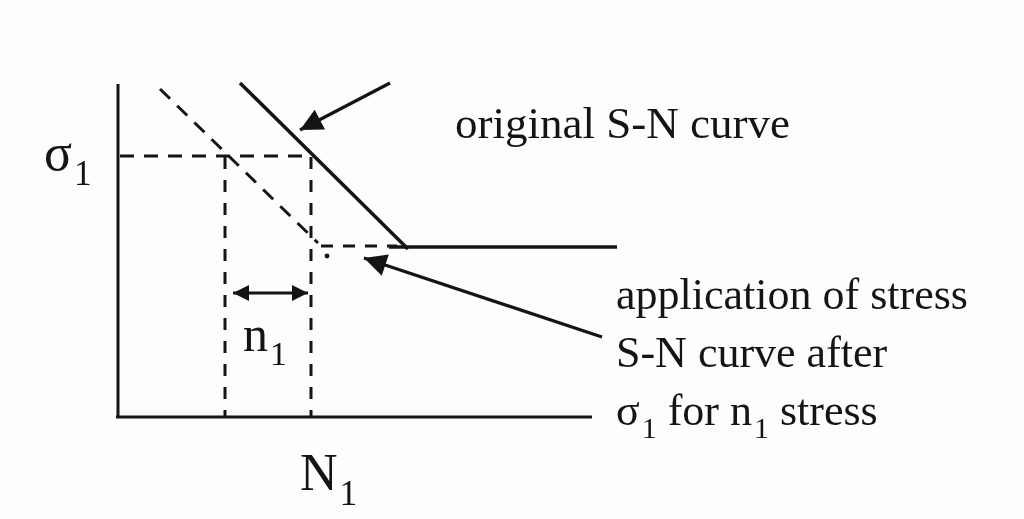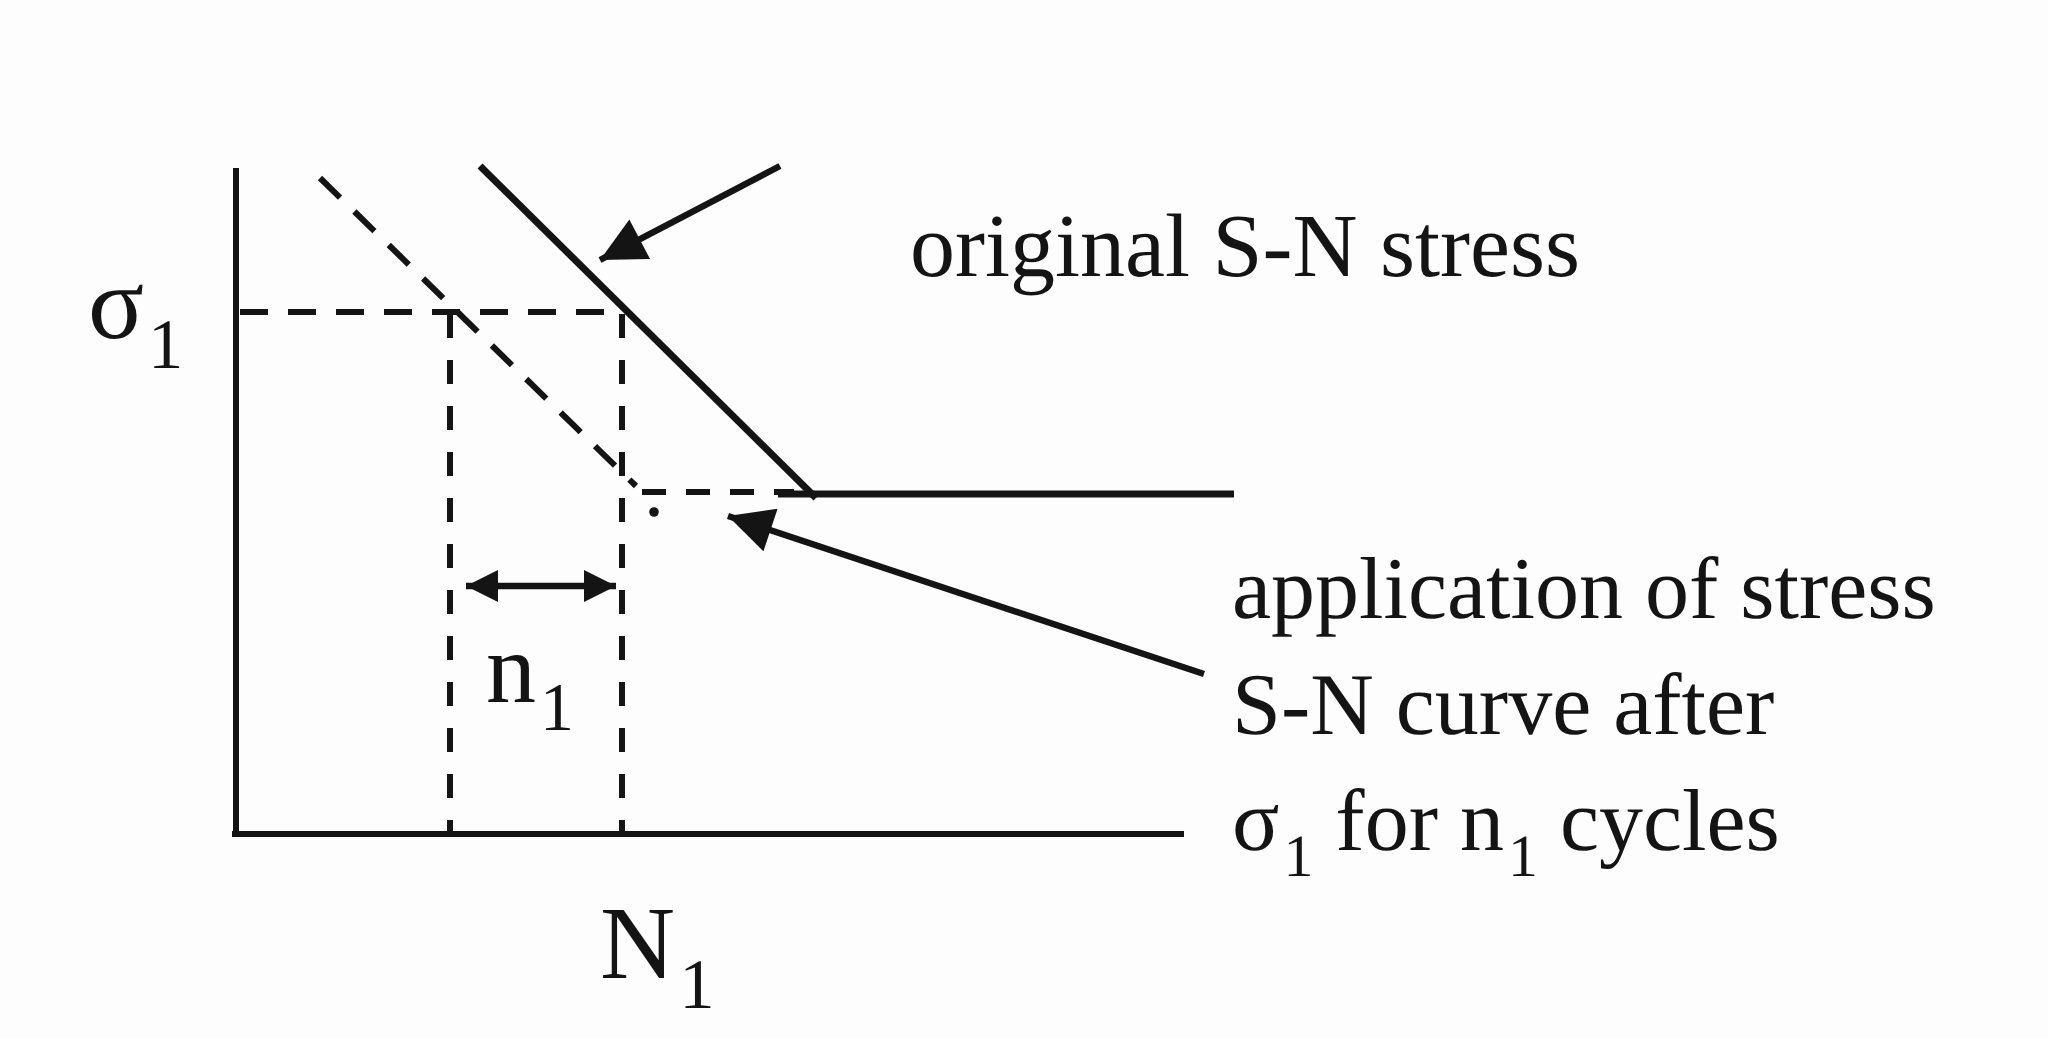--- a/index.html
+++ b/index.html
@@ -81,23 +81,23 @@
 
   <div class="label lbl-n1">
     <span>n</span><span class="sub">1</span>
   </div>
 
 
   <div class="label lbl-nbig">
     <span>N</span><span class="sub">1</span>
   </div>
 
-  <div class="label lbl-orig">original S-N stress</div>
+  <div class="label lbl-orig">original S-N curve</div>
 
   <div class="label lbl-shift">
     <div>application of stress</div>
     <div>S-N curve after</div>
     <div>
-      <span>σ</span><span class="sub">1</span><span> for n</span><span class="sub">1</span><span> cycles</span>
+      <span>σ</span><span class="sub">1</span><span> for n</span><span class="sub">1</span><span> stress</span>
     </div>
   </div>
 
 </div>
 
 </body></html>

